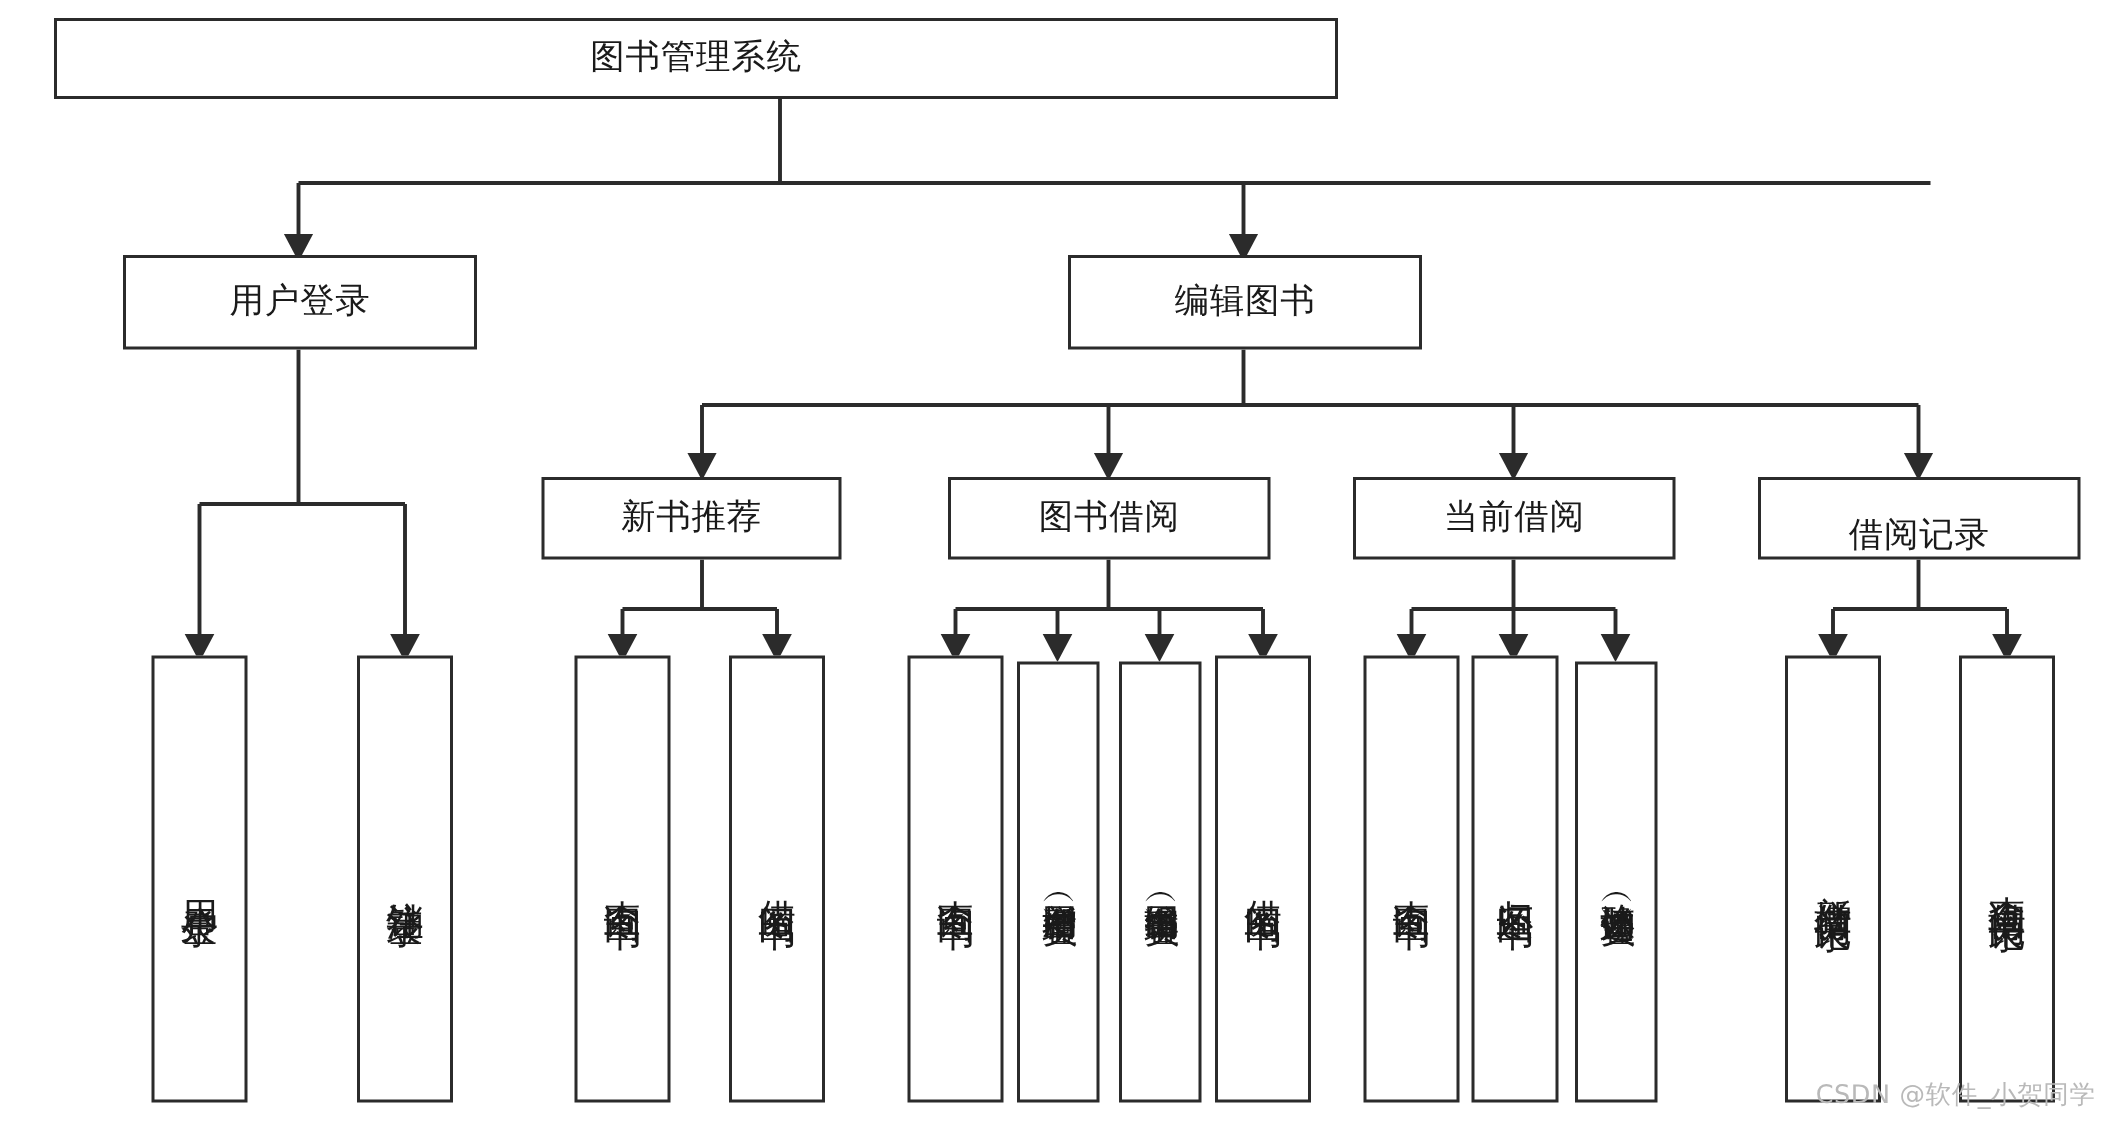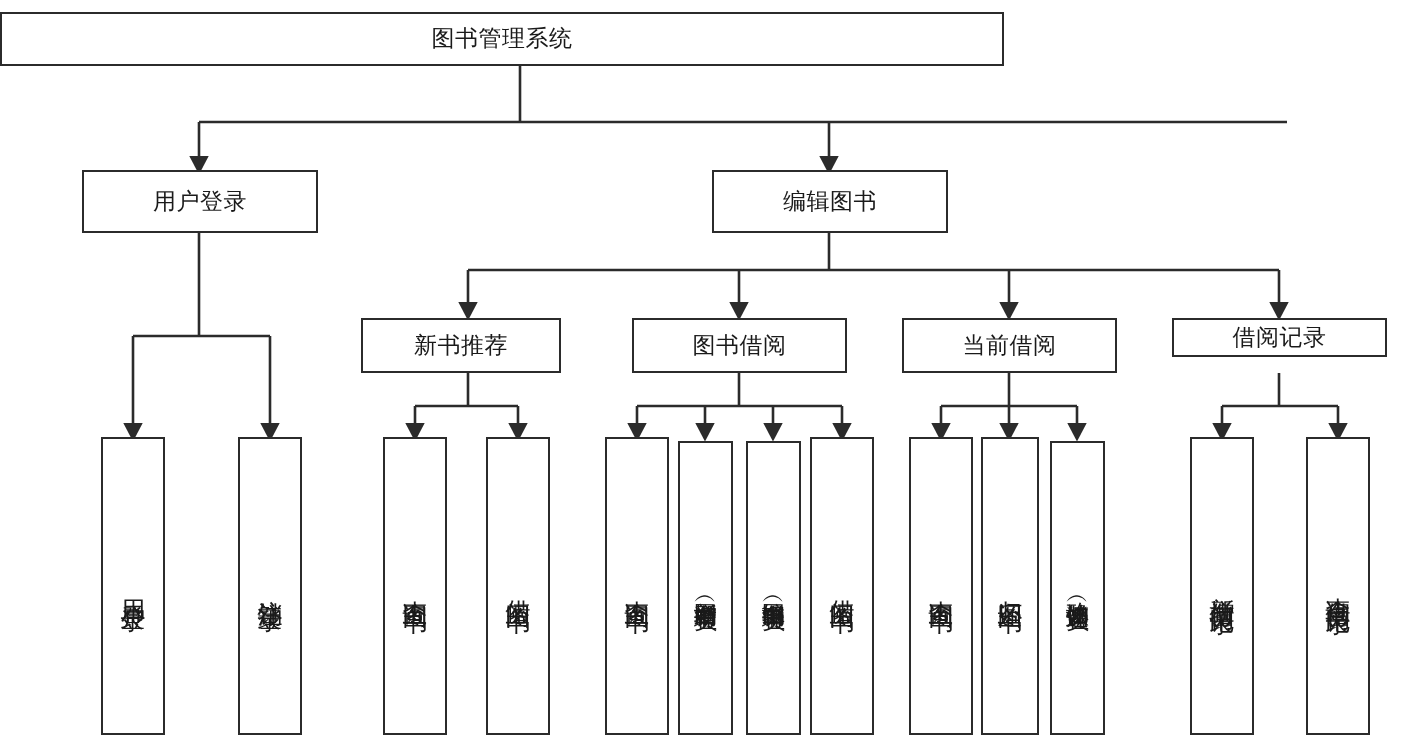--- a/index.html
+++ b/index.html
@@ -126,21 +126,21 @@
       <path d="M1009,406 L1009,431" marker-end="url(#arrowhead)"></path>
       <path d="M1077,406 L1077,431" marker-end="url(#arrowhead)"></path>
 
       <path d="M1279,373 L1279,406"></path>
       <path d="M1222,406 L1338,406"></path>
       <path d="M1222,406 L1222,431" marker-end="url(#arrowhead)"></path>
       <path d="M1338,406 L1338,431" marker-end="url(#arrowhead)"></path>
     </g>
   </svg>
 
-  <div class="node root horizontal" style="left:0; top:12px; width:1004px; height:54px;">
+  <div class="node root horizontal" style="left:36px; top:12px; width:856px; height:54px;">
     <span class="label">图书管理系统</span>
   </div>
 
   <div class="node horizontal" style="left:82px; top:170px; width:236px; height:63px;">
     <span class="label">用户登录</span>
   </div>
 
   <div class="node horizontal" style="left:712px; top:170px; width:236px; height:63px;">
     <span class="label">编辑图书</span>
   </div>
@@ -150,21 +150,21 @@
   </div>
 
   <div class="node horizontal" style="left:632px; top:318px; width:215px; height:55px;">
     <span class="label">图书借阅</span>
   </div>
 
   <div class="node horizontal" style="left:902px; top:318px; width:215px; height:55px;">
     <span class="label">当前借阅</span>
   </div>
 
-  <div class="node horizontal" style="left:1172px; top:318px; width:215px; height:39px;">
+  <div class="node horizontal" style="left:1172px; top:318px; width:215px; height:55px;align-items:flex-end;">
     <span class="label">借阅记录</span>
   </div>
 
   <div class="node vertical" style="left:101px; top:437px; width:64px; height:298px;">
     <span class="label">用户登录</span>
   </div>
 
   <div class="node vertical" style="left:238px; top:437px; width:64px; height:298px;">
     <span class="label">注销登录</span>
   </div>
@@ -206,14 +206,15 @@
   </div>
 
   <div class="node vertical" style="left:1190px; top:437px; width:64px; height:298px;">
     <span class="label">新增借阅记录</span>
   </div>
 
   <div class="node vertical" style="left:1306px; top:437px; width:64px; height:298px;">
     <span class="label">查询借阅记录</span>
   </div>
 
+  <div class="watermark">CSDN @软件_小贺同学</div>
 
 </div>
 
 </body></html>

